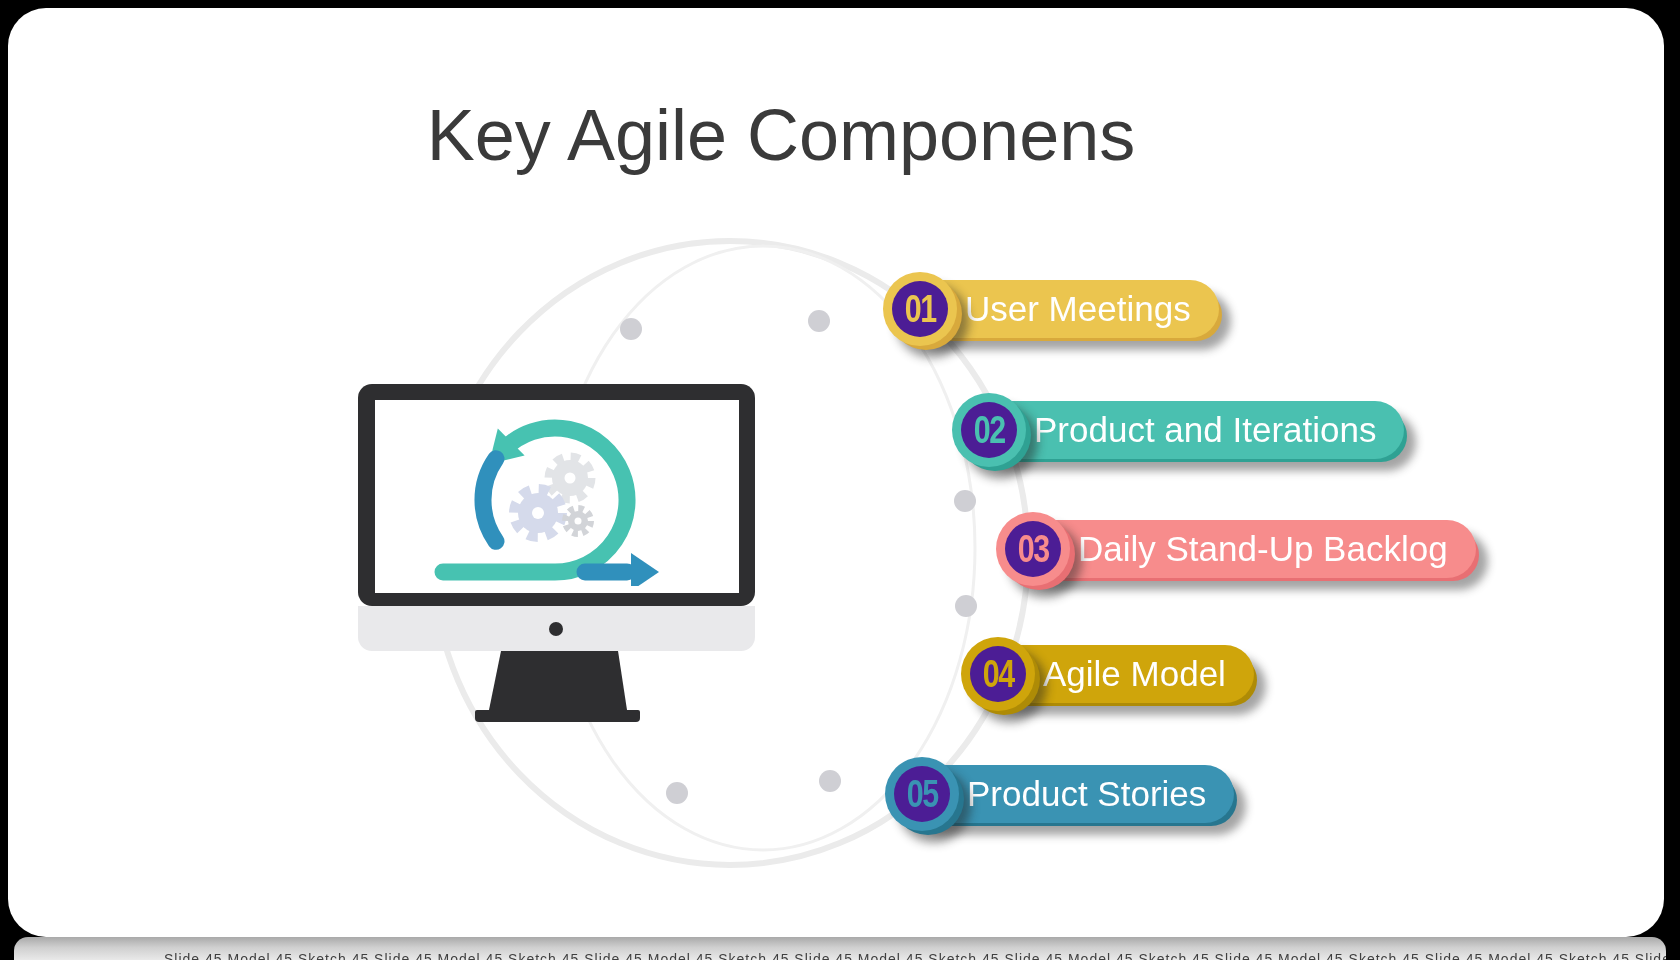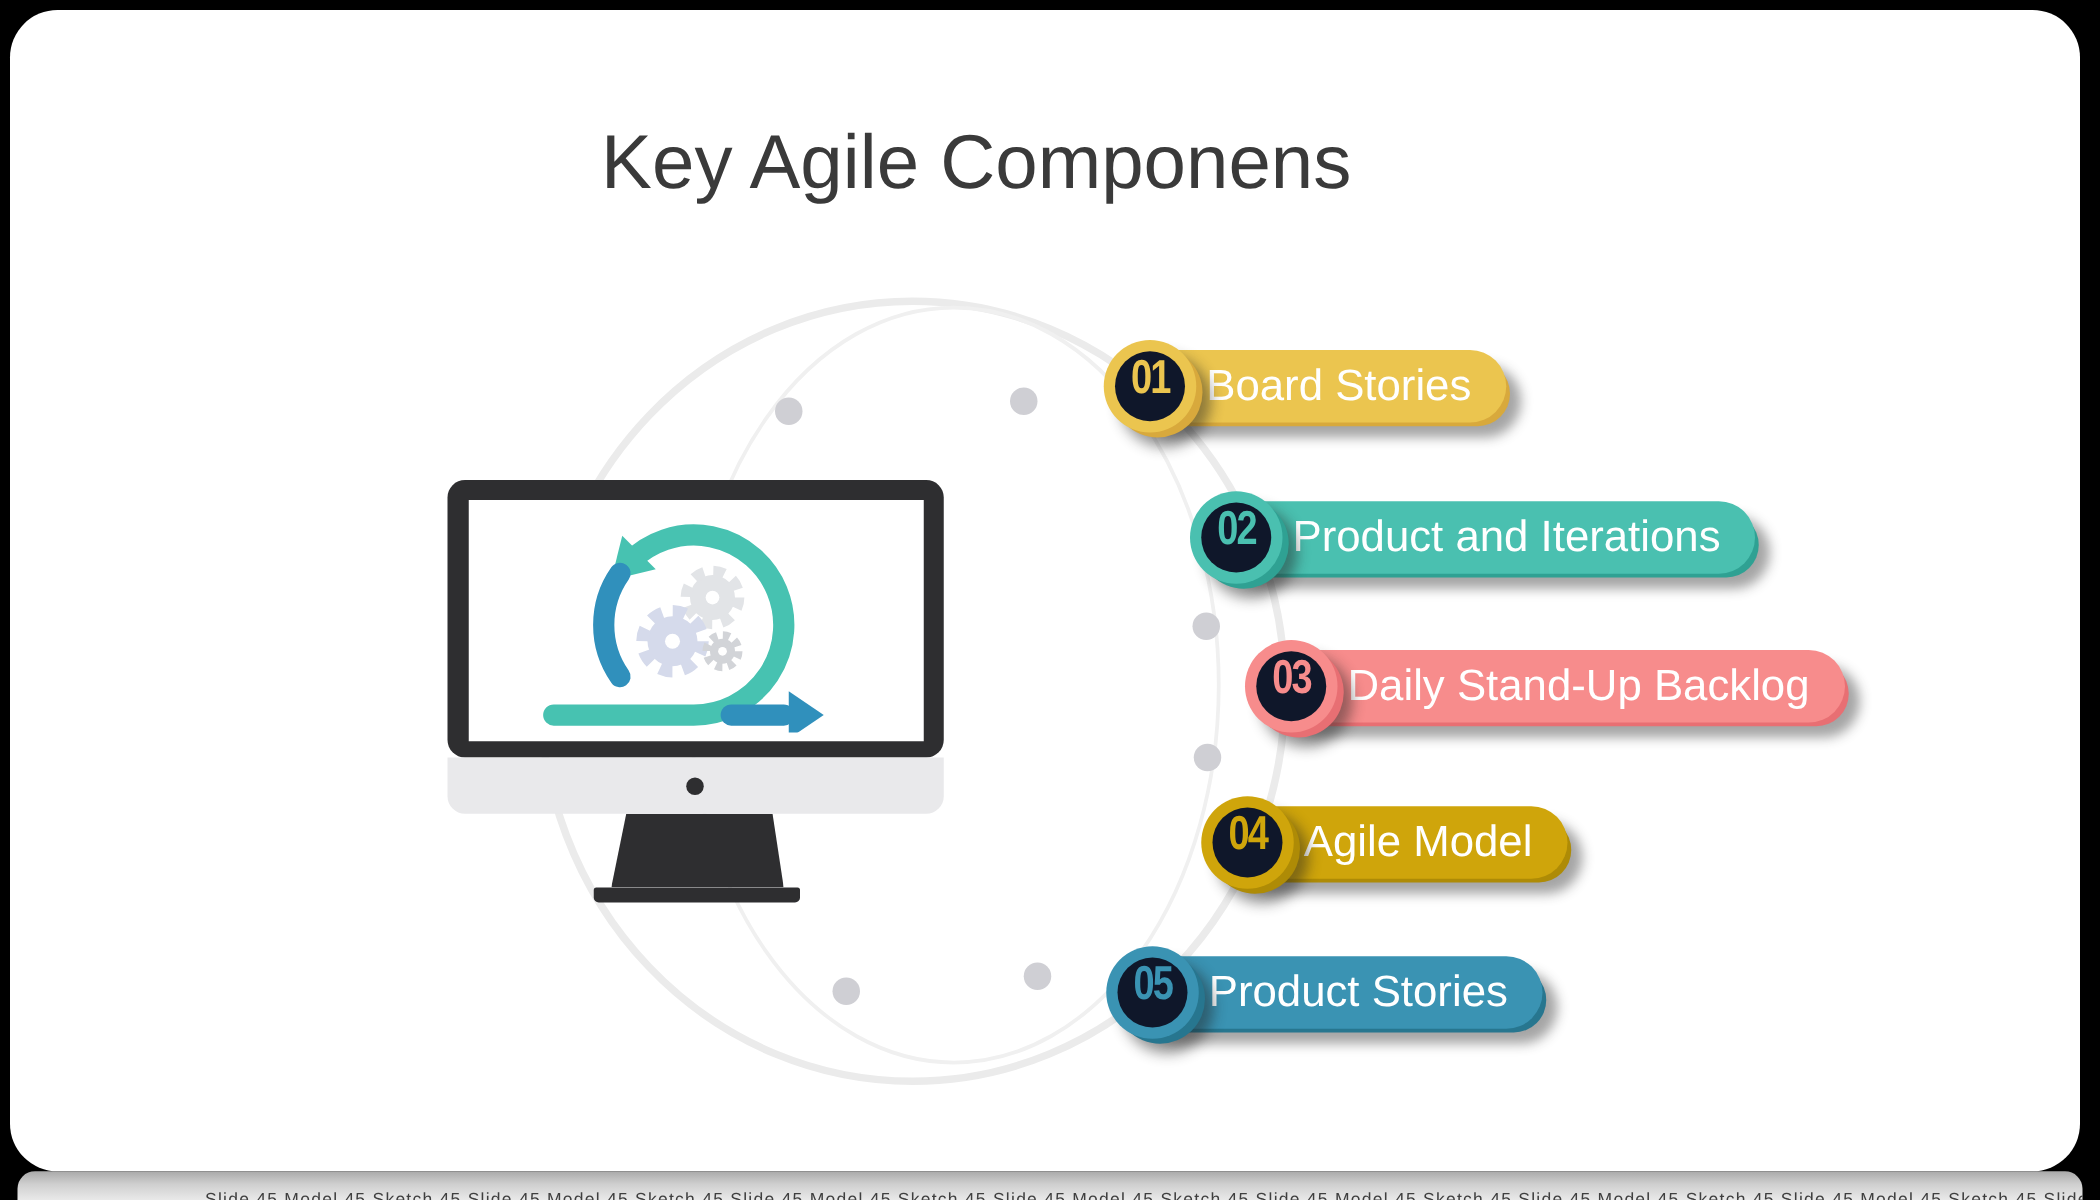--- a/index.html
+++ b/index.html
@@ -1,21 +1,21 @@
 <!DOCTYPE html>
 <html style="--teal: #47C2B1; --blue: #3090BC; --frame: #2E2E30; --chin: #E9E9EB; --gear-gray: #E2E4E7; --gear-lav: #D5DAEB; --gear-sm: #D2D4D8; --ring-outer: #EBEBEB; --ring-inner: #F0F0F0; --dot: #CFCFD4;"><head>
 <meta charset="utf-8">
 <style>
   html,body{margin:0;padding:0;background:#000;}
   .stage{position:relative;width:1680px;height:960px;background:#000;overflow:hidden;
          font-family:"Liberation Sans",sans-serif;}
   .card{position:absolute;left:8px;top:8px;width:1656px;height:929px;background:#fff;
         border-radius:38px;}
   .page-title{position:absolute;left:0;right:110px;top:86px;text-align:center;
-        font-size:61px;color:#3a3a3a;letter-spacing:0;}
+        font-size:72px;color:#3a3a3a;letter-spacing:0;}
   
   .rings{position:absolute;left:0;top:0;width:1680px;height:960px;z-index:1;}
   .ring-outer{fill:none;stroke:var(--ring-outer);stroke-width:6;}
   .ring-inner{fill:none;stroke:var(--ring-inner);stroke-width:3;}
   .ring-dot{fill:var(--dot);}
   
   .monitor{position:absolute;left:0;top:0;z-index:2;}
   .monitor-frame{position:absolute;left:350px;top:376px;width:397px;height:222px;
         background:var(--frame);border-radius:14px;}
   .monitor-screen{position:absolute;left:17px;top:16px;right:16px;bottom:13px;background:#fff;}
@@ -43,22 +43,22 @@
   .item-3{left:988px;top:504px;}
   .item-4{left:953px;top:629px;}
   .item-5{left:877px;top:749px;}
   .pill{position:absolute;left:17px;top:8px;height:58px;border-radius:29px;
         background:var(--c);color:#fff;font-size:35px;line-height:58px;
         padding:0 28px 0 65px;white-space:nowrap;z-index:1;
         box-shadow:6px 6px 0 -3px var(--cd), 12px 12px 9px rgba(40,40,40,.42);}
   .badge{position:absolute;left:0;top:0;width:74px;height:74px;border-radius:50%;
         background:var(--c);display:flex;align-items:center;justify-content:center;z-index:2;
         box-shadow:6px 5px 0 -1px var(--cd), 12px 12px 10px rgba(30,30,30,.45);}
-  .badge-inner{width:56px;height:56px;border-radius:50%;background:#0f172a;
-        display:flex;align-items:flex-start;justify-content:center;color:var(--c);}
+  .badge-inner{width:56px;height:56px;border-radius:50%;background:#4c1d95;
+        display:flex;align-items:center;justify-content:center;color:var(--c);}
   .badge-num{display:inline-block;font-weight:bold;font-size:38px;letter-spacing:-2px;
         transform:scaleX(.8);}
   
   .bottom-strip{position:absolute;left:14px;top:937px;width:1652px;height:23px;
         background:linear-gradient(180deg,#a9a9a9,#cfcfcf 45%,#e9e9e9);
         border-radius:14px 14px 0 0;overflow:hidden;}
   .watermark{position:absolute;left:150px;top:14px;font-size:14px;color:#3f3f3f;
         white-space:nowrap;letter-spacing:1px;}
 </style>
 </head>
@@ -109,21 +109,21 @@
         </g>
         <path class="arc-teal" d="M 10 166 L 122 166 A 72 72 0 1 0 71.1 43.1"></path>
         <polygon class="head-teal" points="56,58 91.6,49.4 64.8,22.6"></polygon>
         <path class="arc-blue" d="M 63 52.7 A 72 72 0 0 0 63 135.3"></path>
         <path class="arc-blue" d="M 152 166 L 194 166"></path>
         <polygon class="head-blue" points="226,166 198,147 198,185"></polygon>
       </svg>
     </div>
 
     <div class="pill-item item-1" style="--c: #EBC54F; --cd: #D8A93C;">
-      <div class="pill">Board Stories</div>
+      <div class="pill">User Meetings</div>
       <div class="badge">
         <div class="badge-inner">
           <span class="badge-num">01</span>
         </div>
       </div>
     </div>
 
     <div class="pill-item item-2" style="--c: #4AC0B0; --cd: #2FA193;">
       <div class="pill">Product and Iterations</div>
       <div class="badge">

